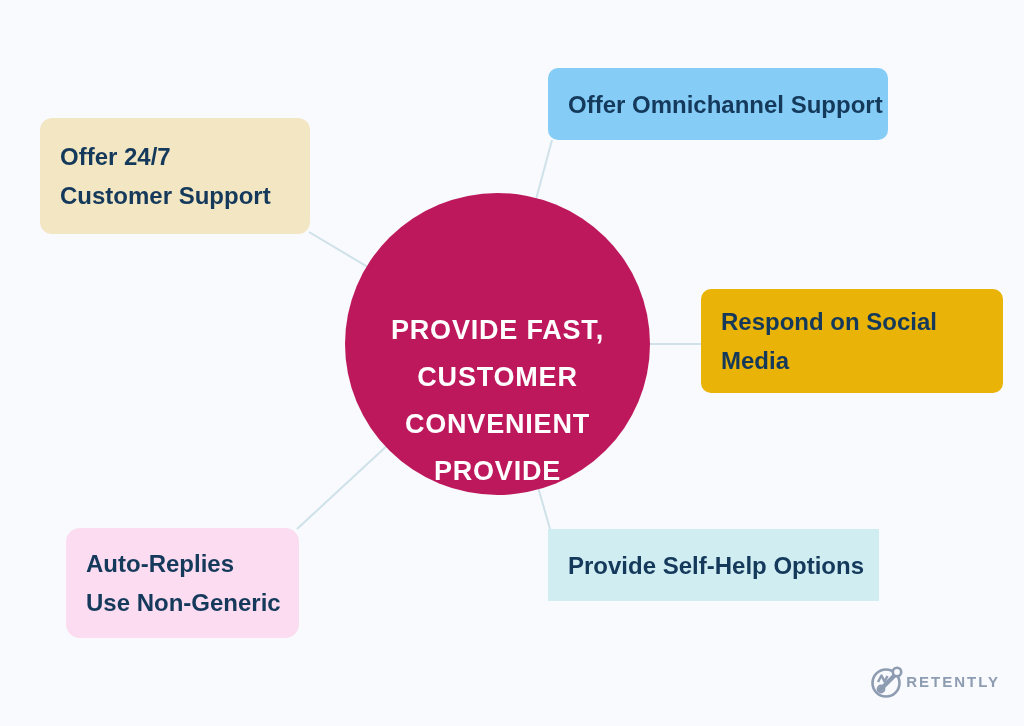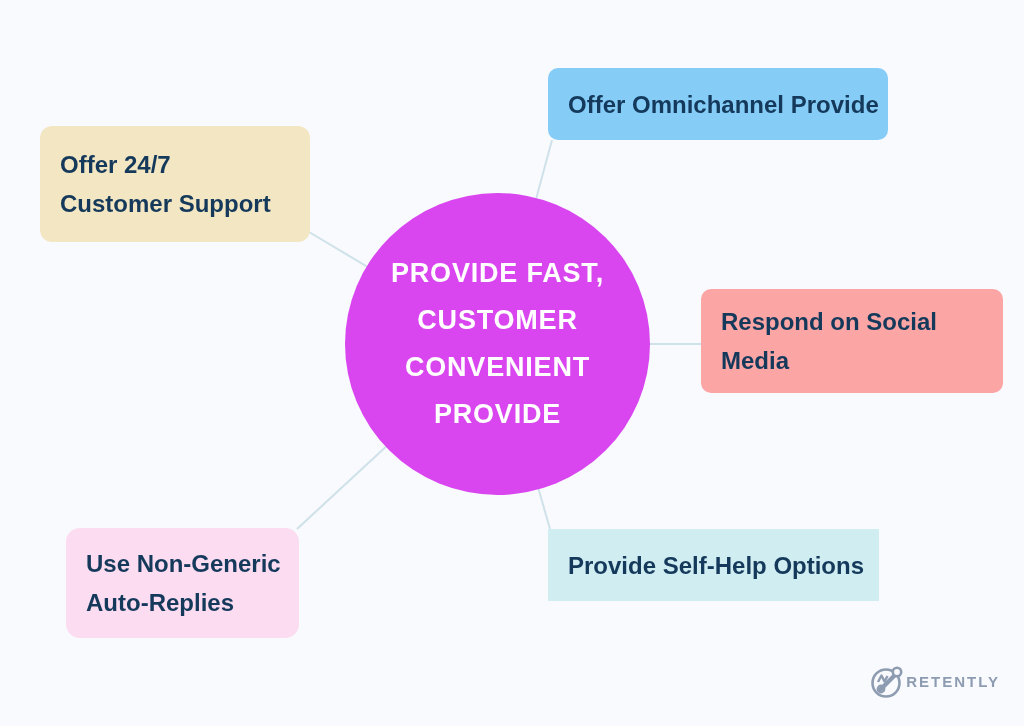--- a/index.html
+++ b/index.html
@@ -28,24 +28,24 @@
     stroke: #cfe1e9;
     stroke-width: 2;
   }
   .center-circle {
     position: absolute;
     left: 345px;
     top: 193px;
     width: 305px;
     height: 302px;
     border-radius: 50%;
-    background: #d946ef;
+    background: #be185d;
     z-index: 1;
     display: flex;
-    align-items: center;
+    align-items: flex-end;
     justify-content: center;
   }
   .center-text {
     color: #ffffff;
     font-size: 27px;
     font-weight: bold;
     letter-spacing: 0.8px;
     line-height: 47px;
     text-align: center;
   }
@@ -61,32 +61,31 @@
     font-size: 24px;
     font-weight: bold;
     line-height: 39px;
     white-space: nowrap;
   }
   .node-tan {
     left: 40px;  top: 118px;
     width: 270px; height: 116px;
     background: #f3e6c3;
     border-radius: 12px;
-    margin-top: 8px;
   }
   .node-blue {
     left: 548px; top: 68px;
     width: 340px; height: 72px;
     background: #85cdf7;
     border-radius: 10px;
   }
   .node-green {
     left: 701px; top: 289px;
     width: 302px; height: 104px;
-    background: #fca5a5;
+    background: #eab308;
     border-radius: 10px;
   }
   .node-cyan {
     left: 548px; top: 529px;
     width: 331px; height: 72px;
     background: #d0edf2;
     border-radius: 0;
   }
   .node-pink {
     left: 66px; top: 528px;
@@ -130,35 +129,35 @@
       <div>PROVIDE</div>
     </div>
   </div>
 
   <div class="node node-tan">
     <div>Offer 24/7</div>
     <div>Customer Support</div>
   </div>
 
   <div class="node node-blue">
-    <div>Offer Omnichannel Provide</div>
+    <div>Offer Omnichannel Support</div>
   </div>
 
   <div class="node node-green">
     <div>Respond on Social</div>
     <div>Media</div>
   </div>
 
   <div class="node node-cyan">
     <div>Provide Self-Help Options</div>
   </div>
 
   <div class="node node-pink">
+    <div>Auto-Replies</div>
     <div>Use Non-Generic</div>
-    <div>Auto-Replies</div>
   </div>
 
   <div class="branding">
     <svg width="38" height="38" viewBox="0 0 38 38" fill="none">
       <circle cx="18" cy="21" r="13.5" stroke="#8e9cb2" stroke-width="2.6"></circle>
       <path d="M12 28 L28 12" stroke="#8e9cb2" stroke-width="4.5" stroke-linecap="round"></path>
       <circle cx="29" cy="10" r="4.2" stroke="#8e9cb2" stroke-width="2.6" fill="#f8fafd"></circle>
       <circle cx="13" cy="27" r="3.2" stroke="#8e9cb2" stroke-width="2.4" fill="none"></circle>
       <path d="M10 20 L13.5 13.5 L16.5 19.5 L19.5 14" stroke="#8e9cb2" stroke-width="2.4" fill="none" stroke-linejoin="round"></path>
     </svg>

